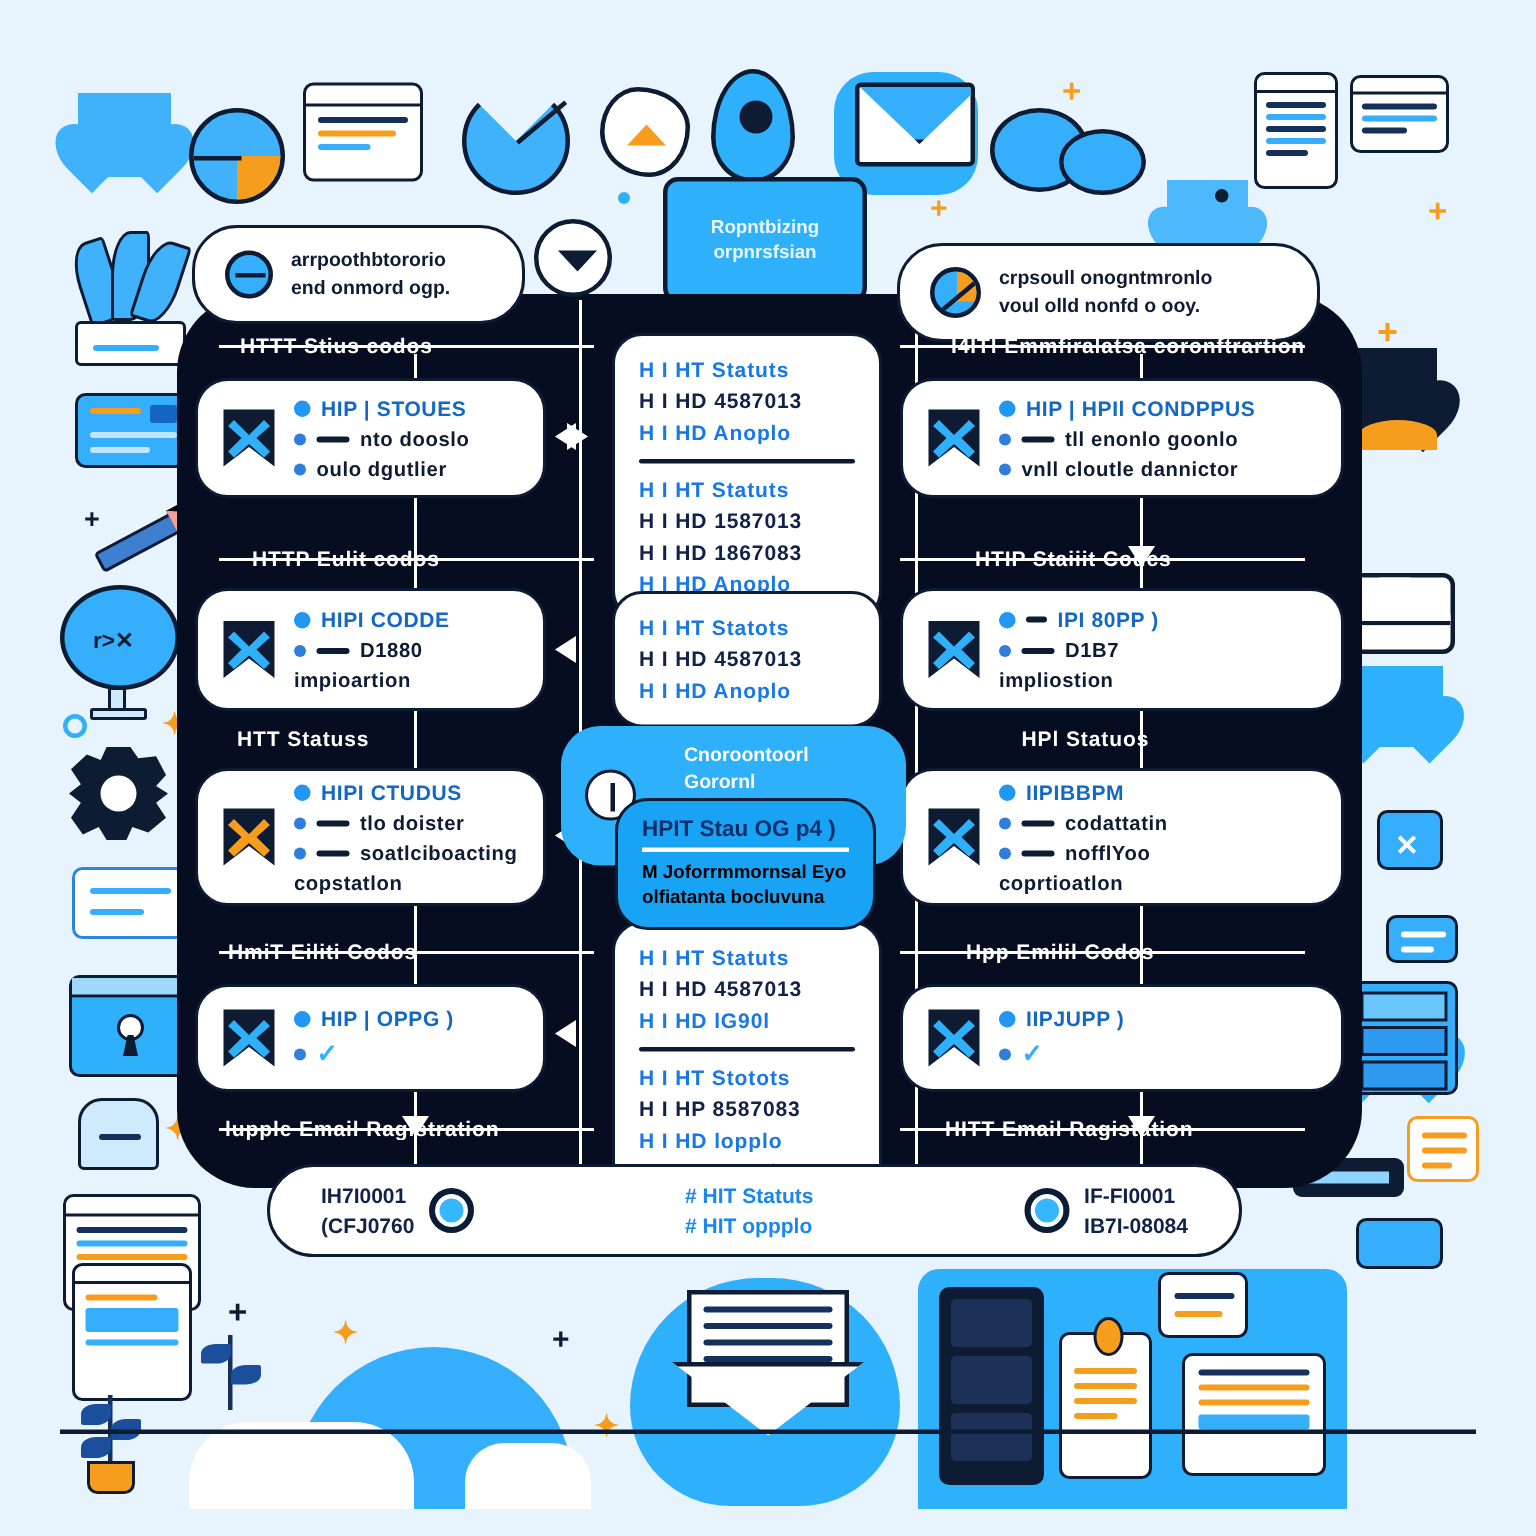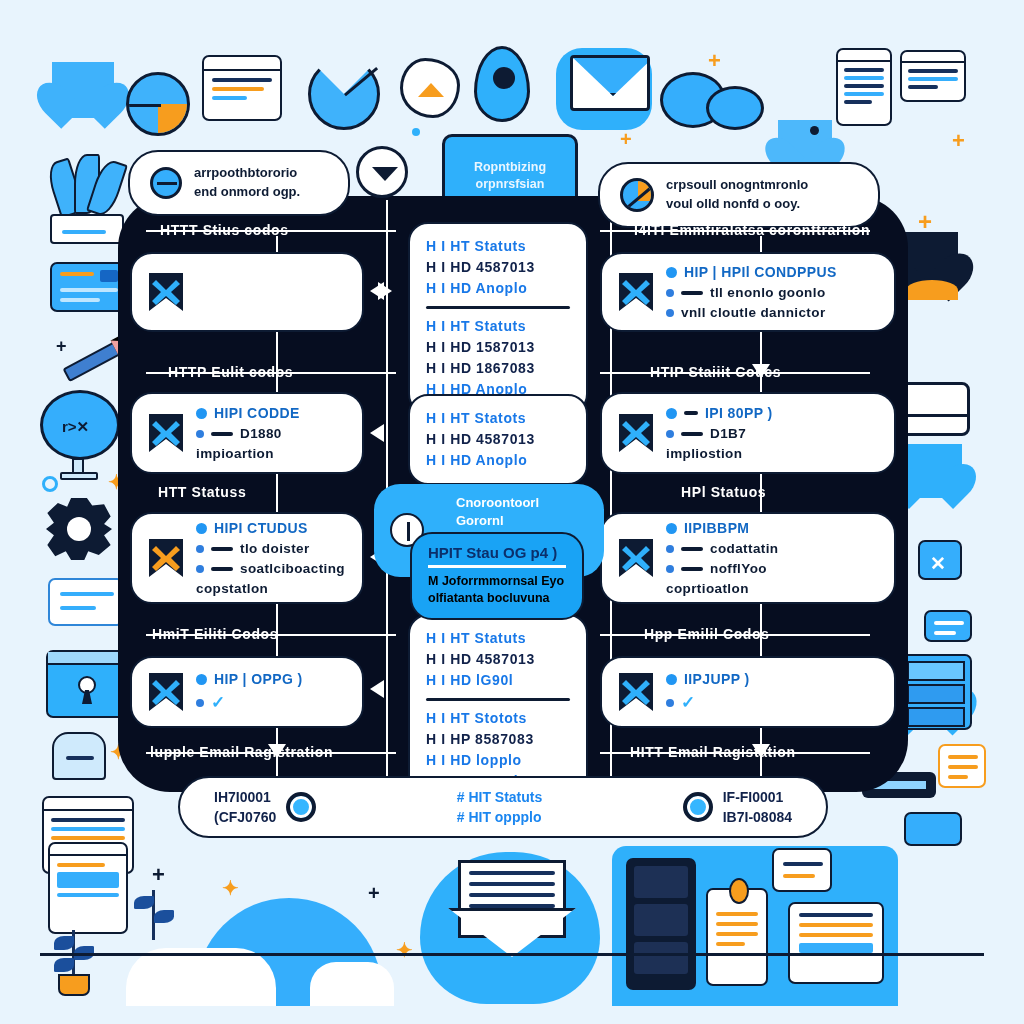--- a/index.html
+++ b/index.html
@@ -387,21 +387,21 @@
   <div class="plus" style="left:108px;top:470px;font-size:20px;">✦</div>
   <div class="plus" style="left:110px;top:740px;font-size:20px;">✦</div>
   <div class="plus" style="left:222px;top:876px;font-size:20px;">✦</div>
   <div class="plus" style="left:396px;top:938px;font-size:20px;">✦</div>
   <div class="plus" style="left:152px;top:862px;font-size:22px;color:#0d1b33;">+</div>
   <div class="plus" style="left:368px;top:882px;font-size:20px;color:#0d1b33;">+</div>
   <div class="dot" style="left:412px;top:128px;width:8px;height:8px;background:#2fb0fb;"></div>
   <div class="dot" style="left:810px;top:126px;width:9px;height:9px;background:#0d1b33;"></div>
 </div>
 
-<div class="monitor" style="left:442px;top:134px;width:136px;height:84px;">
+<div class="monitor" style="left:442px;top:118px;width:136px;height:84px;">
   <div>
     <div class="montext">Ropntbizing</div>
     <div class="montext">orpnrsfsian</div>
   </div>
 </div>
 <div class="deco" style="position:absolute;left:498px;top:202px;width:24px;height:18px;background:#0d1b33;"></div>
 
 <div class="panel"></div>
 
 <div class="line vline" style="left:276px;top:236px;height:540px;"></div>
@@ -466,20 +466,35 @@
 <div class="seclabel" style="left:650px;top:364px;">HTIP Staiiit Codcs</div>
 <div class="seclabel" style="left:668px;top:484px;margin-left:13px;">HPl Statuos</div>
 <div class="seclabel" style="left:644px;top:626px;">Hpp Emilil Codos</div>
 <div class="seclabel" style="left:630px;top:744px;">HITT Email Ragistation</div>
 
 <div class="node" style="left:130px;top:252px;width:234px;height:80px;">
   <svg class="xico" width="40" height="44" viewBox="0 0 40 44">
     <path d="M3 3 L37 3 L37 41 L20 28 L3 41 Z" fill="#0d1b33"></path>
     <path d="M10 10 L20 20 L30 10 L34 14 L25 22 L34 31 L30 35 L20 26 L10 35 L6 31 L15 22 L6 14 Z" fill="#2fb0fb"></path>
   </svg>
+  <div class="lines">
+    <div class="nrow">
+        <span class="bullet"></span>
+        <span class="ntext hd">HIP | STOUES</span>
+      </div>
+    <div class="nrow">
+        <span class="bullet sm"></span>
+        <span class="dash"></span>
+        <span class="ntext">nto dooslo</span>
+      </div>
+    <div class="nrow">
+        <span class="bullet sm"></span>
+        <span class="ntext">oulo dgutlier</span>
+      </div>
+  </div>
 </div>
 
 <div class="node" style="left:130px;top:392px;width:234px;height:82px;">
   <svg class="xico" width="40" height="44" viewBox="0 0 40 44">
     <path d="M3 3 L37 3 L37 41 L20 28 L3 41 Z" fill="#0d1b33"></path>
     <path d="M10 10 L20 20 L30 10 L34 14 L25 22 L34 31 L30 35 L20 26 L10 35 L6 31 L15 22 L6 14 Z" fill="#2fb0fb"></path>
   </svg>
   <div class="lines">
     <div class="nrow">
         <span class="bullet"></span>

